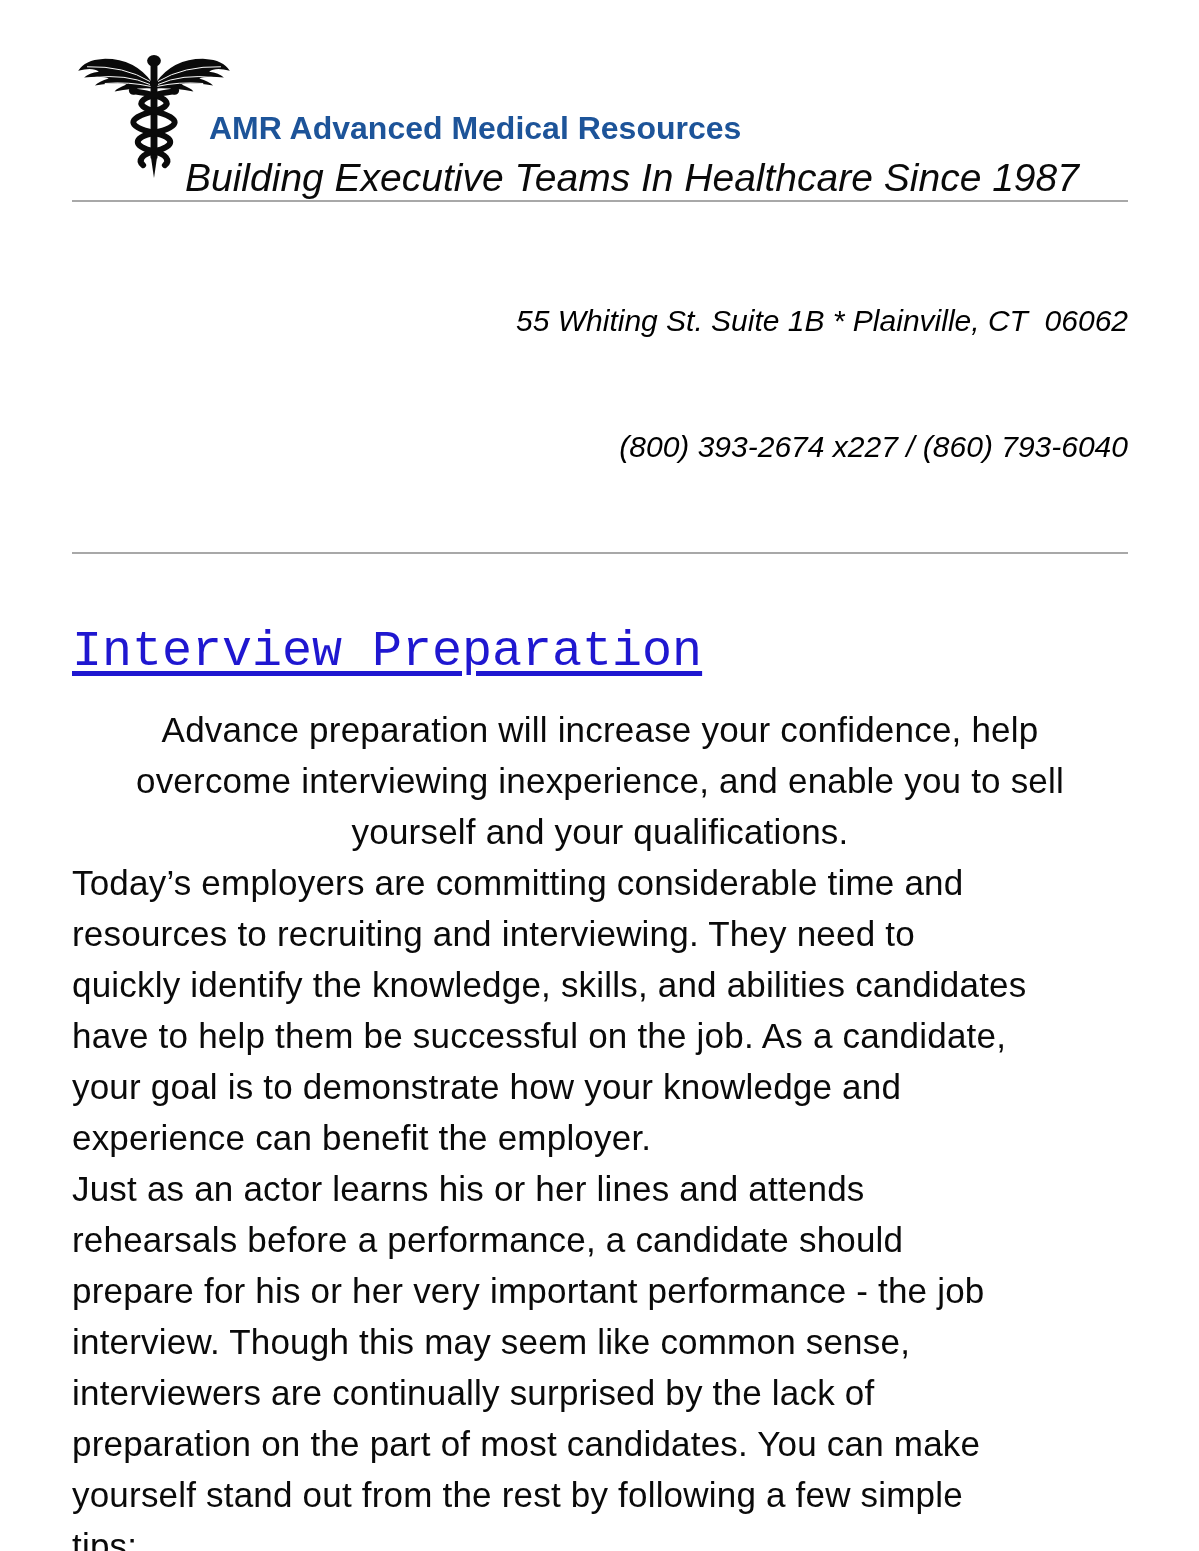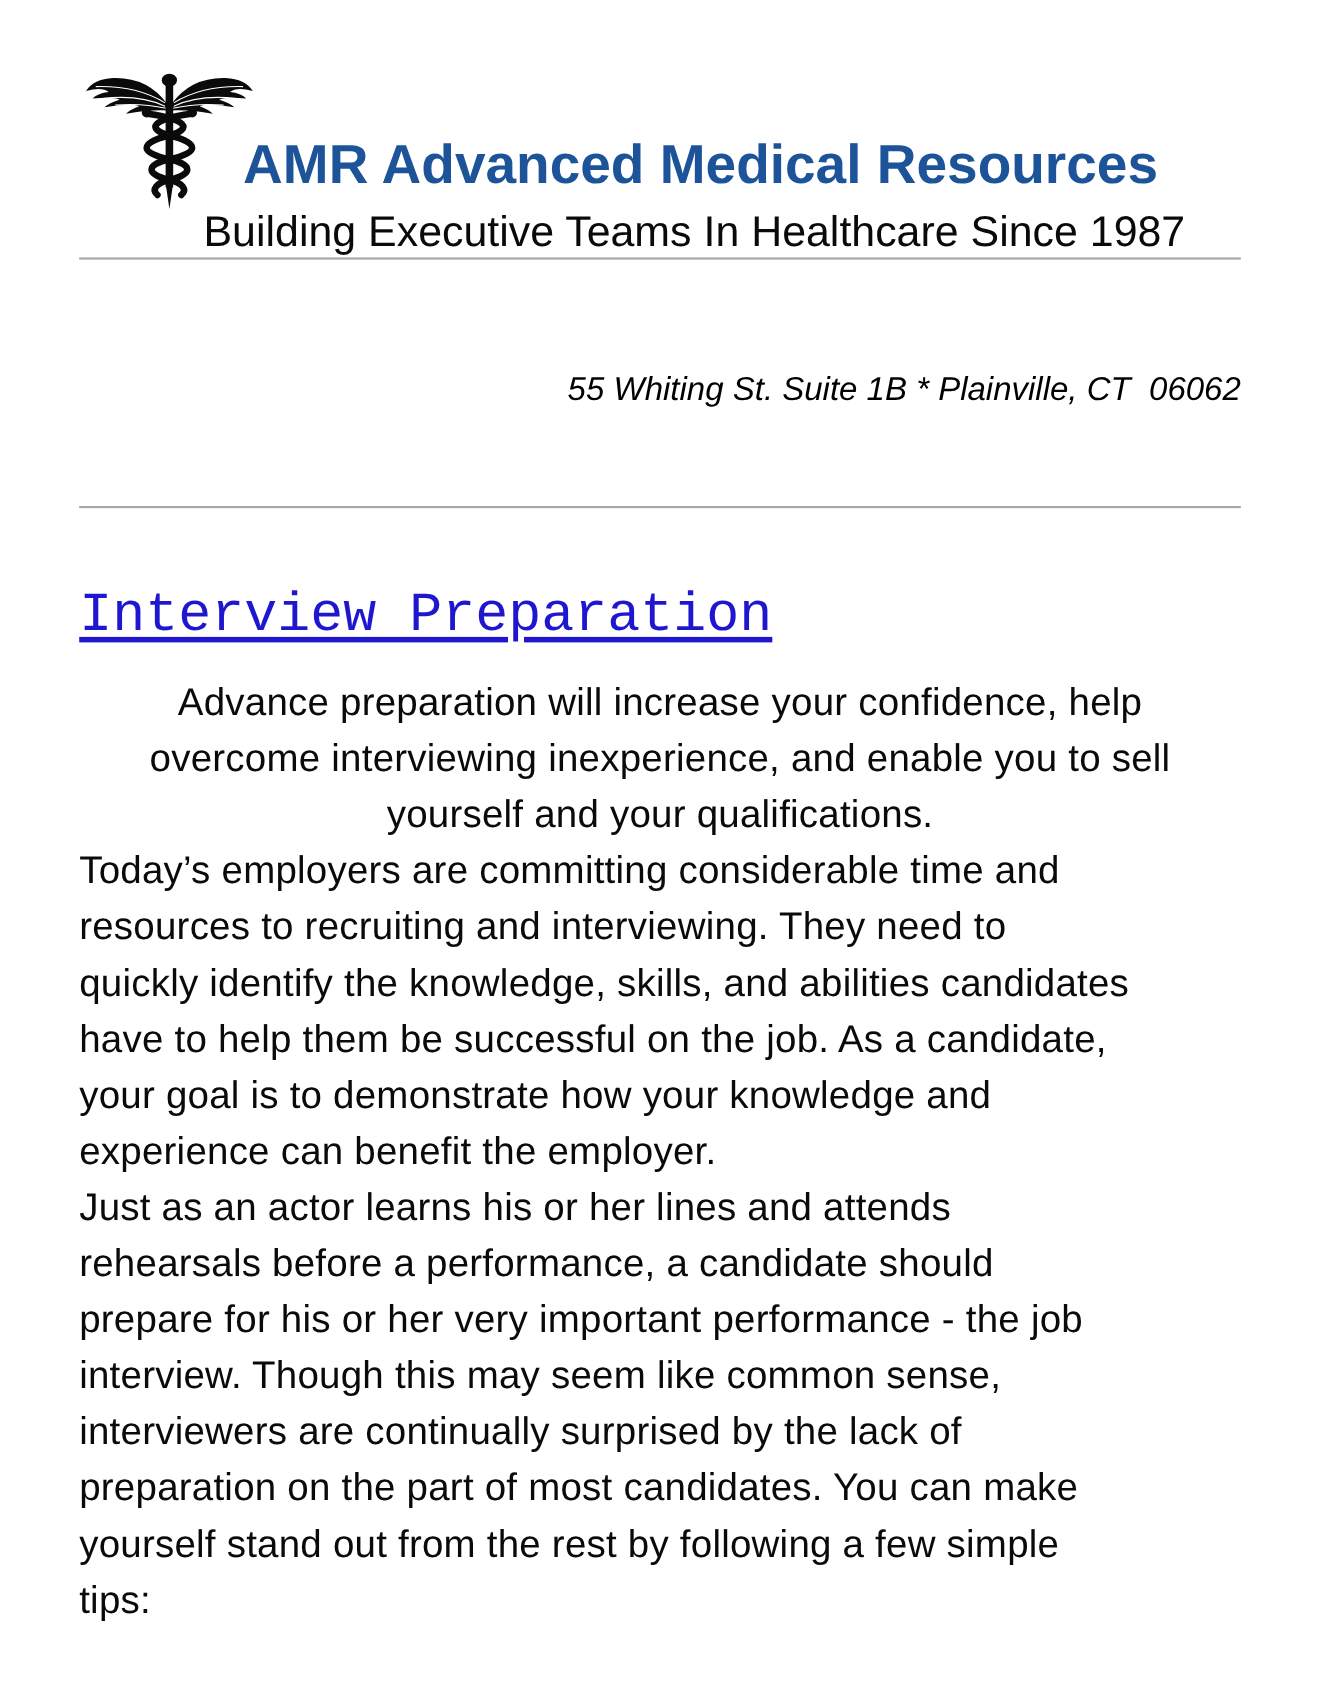--- a/index.html
+++ b/index.html
@@ -17,34 +17,35 @@
   
   .masthead { position: relative; }
   .logo {
     position: absolute;
     left: 3px;
     top: 48px;
     width: 158px;
     height: 128px;
   }
   .brand-title {
-    margin: 16px;
+    margin: 4px;
     padding-top: 108px;
     padding-left: 133px;
-    font-size: 50px;
+    font-size: 32px;
     line-height: 1.0;
     font-weight: bold;
     color: #1d5499;
     letter-spacing: 0px;
     white-space: nowrap;
   }
   .tagline {
     margin-top: 12px;
     margin-left: 113px;
     font-size: 39px;
+    font-style: italic;
     color: #0a0a0a;
     white-space: nowrap;
   }
 
   hr.rule {
     border: none;
     border-top: 2px solid #a8a8a8;
     margin: 0;
   }
   .rule-top { margin-top: 44px; }
@@ -124,20 +125,21 @@
       </svg>
 
       <h1 class="brand-title">AMR Advanced Medical Resources</h1>
       <div class="tagline">Building Executive Teams In Healthcare Since 1987</div>
     </div>
 
     <hr class="rule rule-top">
 
     <div class="contact">
       <div>55 Whiting St. Suite 1B * Plainville, CT  06062</div>
+      <div>(800) 393-2674 x227 / (860) 793-6040</div>
     </div>
 
     <hr class="rule rule-bottom">
 
     <h2 class="section-heading"><a href="#">Interview Preparation</a></h2>
 
     <div class="body-copy">
       <p>Advance preparation will increase your confidence, help
 overcome interviewing inexperience, and enable you to sell
 yourself and your qualifications.</p>

